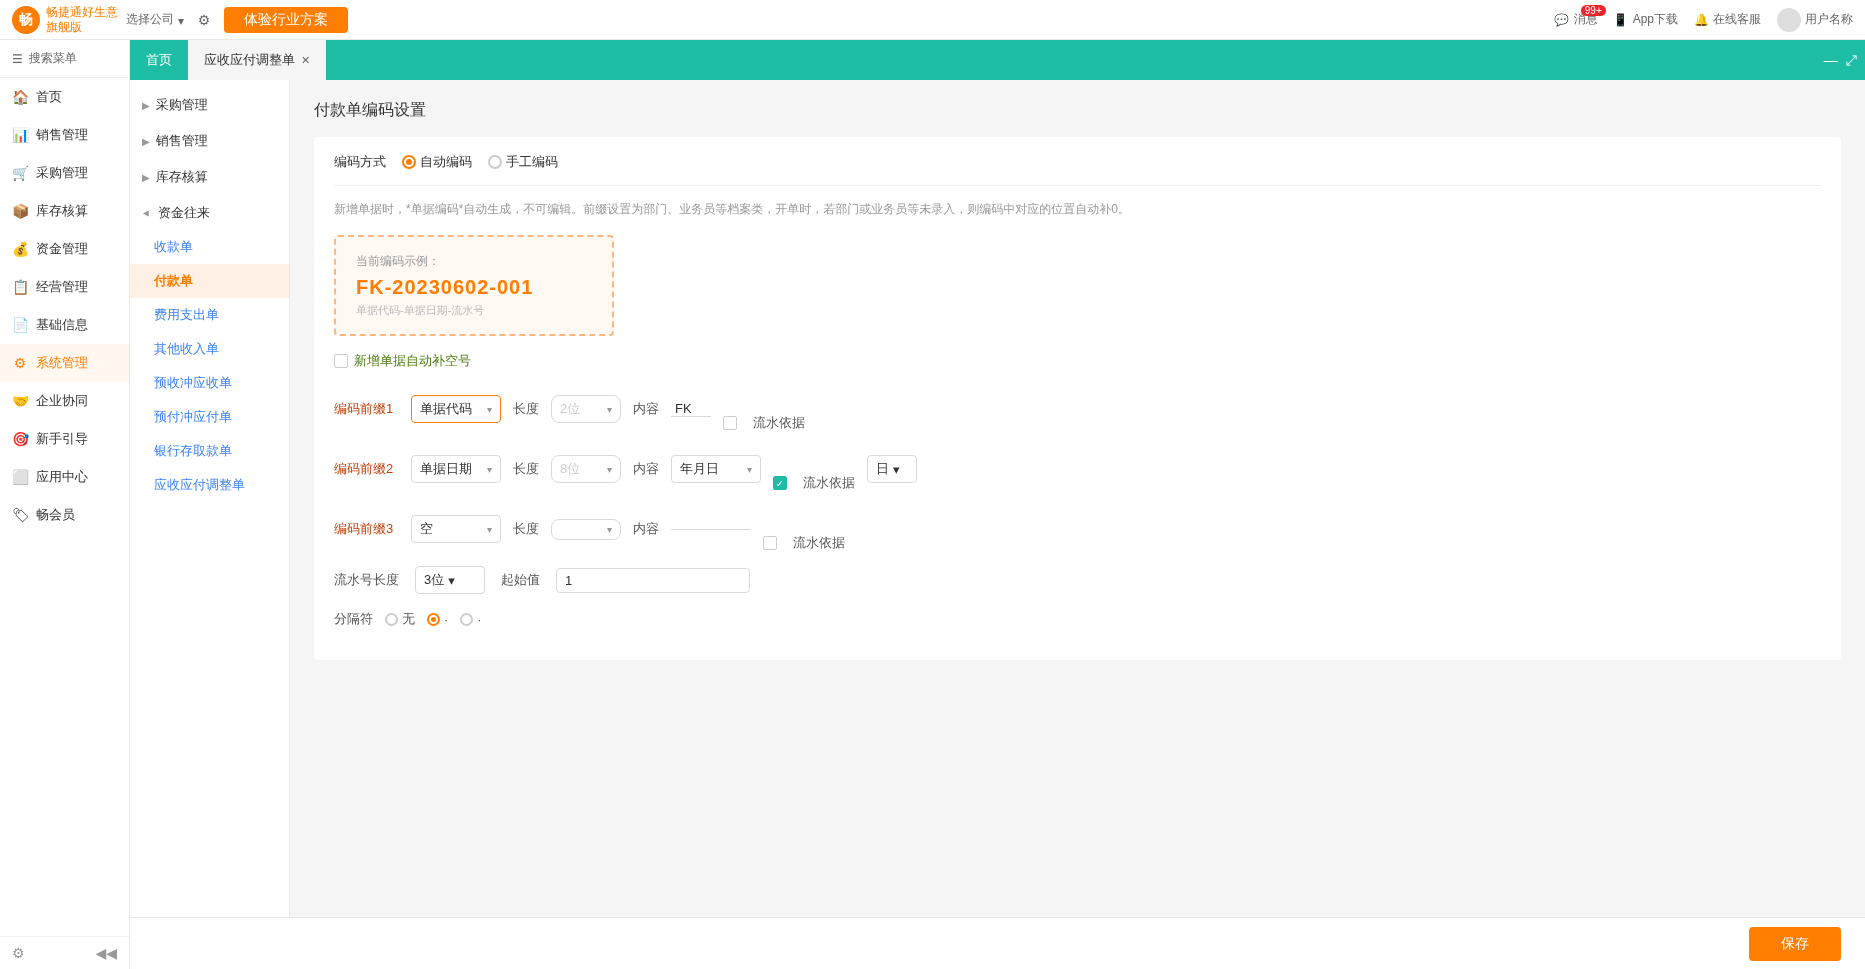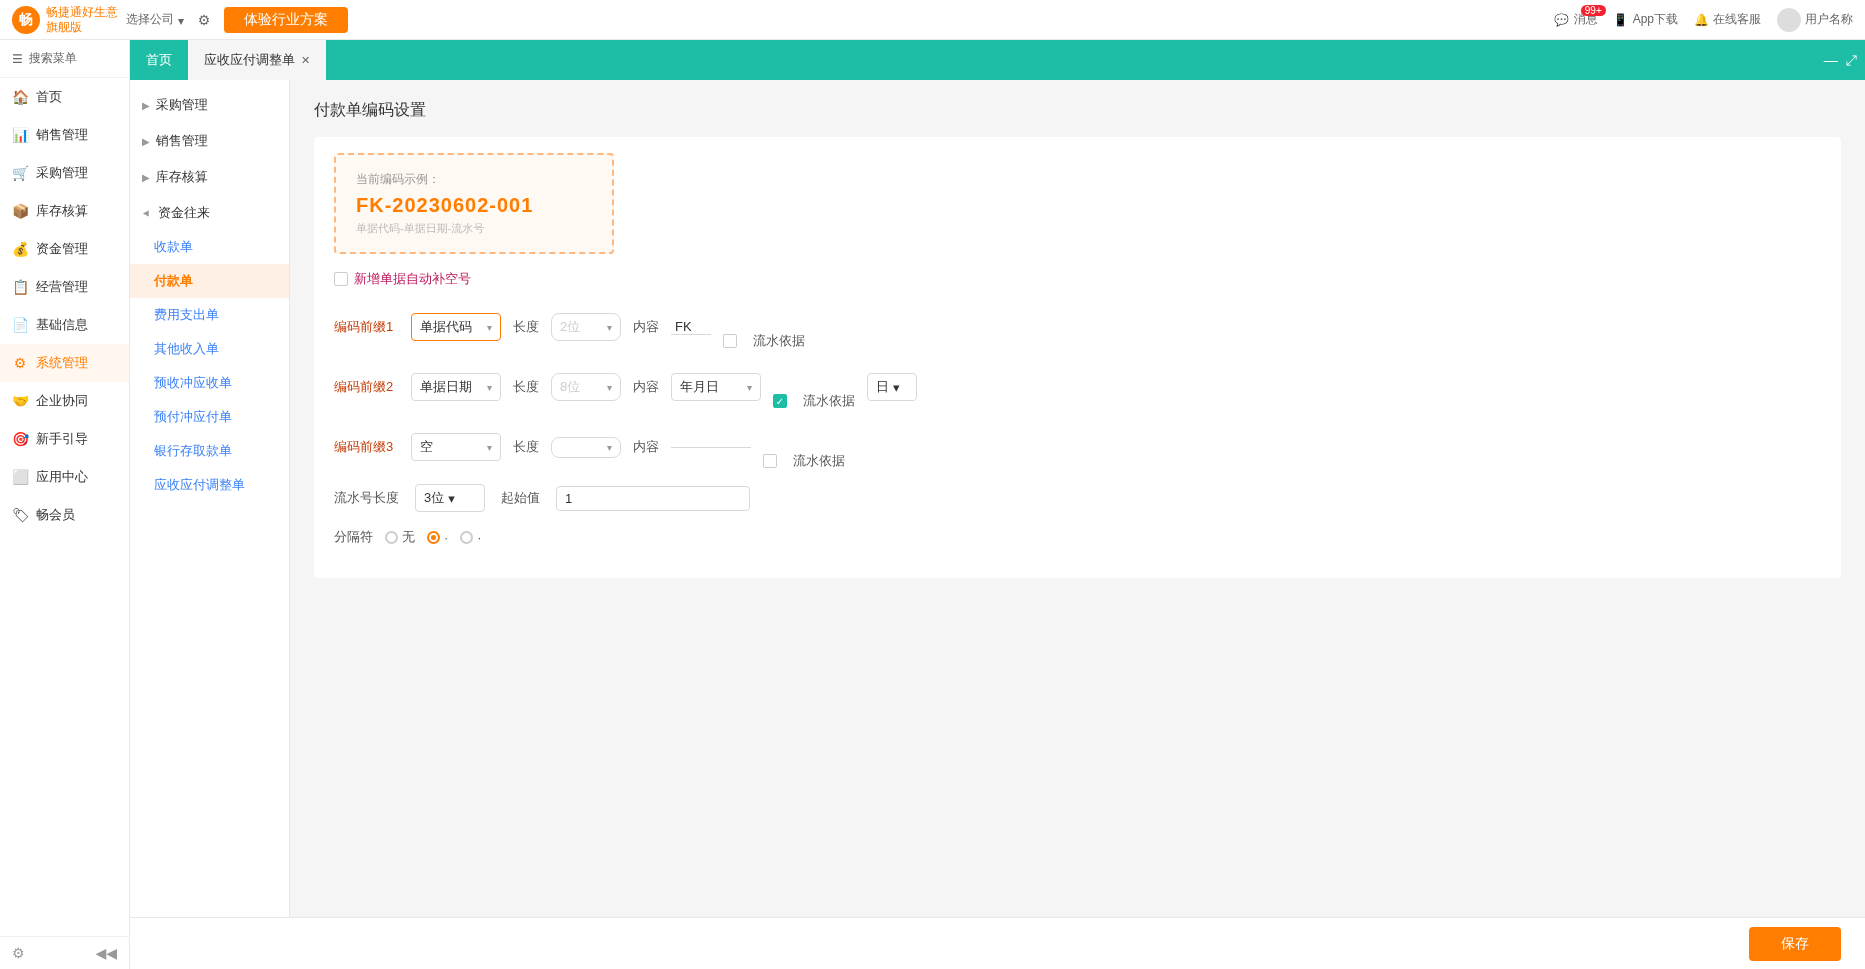--- a/index.html
+++ b/index.html
@@ -115,21 +115,21 @@
       padding: 16px 20px;
       display: inline-block;
       margin-bottom: 16px;
       min-width: 280px;
     }
     .preview-label { font-size: 12px; color: #999; margin-bottom: 6px; }
     .preview-code { font-size: 20px; font-weight: bold; color: #ff7d00; letter-spacing: 1px; }
     .preview-sub { font-size: 11px; color: #bbb; margin-top: 4px; }
 
     
-    .checkbox-row { display: flex; align-items: center; gap: 6px; margin-bottom: 16px; font-size: 13px; color: #be185d; }
+    .checkbox-row { display: flex; align-items: center; gap: 6px; margin-bottom: 16px; font-size: 13px; color: #4d7c0f; }
     .checkbox-box { width: 14px; height: 14px; border: 1px solid #ccc; border-radius: 2px; display: flex; align-items: center; justify-content: center; }
 
     
     .form-row { display: flex; align-items: center; gap: 12px; margin-bottom: 14px; flex-wrap: nowrap; }
     .form-label { font-size: 13px; color: #c2410c; width: 65px; flex-shrink: 0; }
     .select-field { display: flex; align-items: center; border: 1px solid #d9d9d9; border-radius: 4px; padding: 4px 8px; background: #fff; cursor: pointer; min-width: 90px; font-size: 13px; color: #333; gap: 4px; }
     .select-field .arrow-down { color: #999; font-size: 10px; margin-left: auto; }
     .select-field.highlight { border-color: #ff7d00; }
     .length-label { font-size: 13px; color: #555; }
     .length-field { display: flex; align-items: center; border: 1px solid #d9d9d9; border-radius: 8px; padding: 4px 8px; background: #fff; cursor: pointer; min-width: 70px; font-size: 13px; color: #ccc; gap: 4px; }
@@ -325,22 +325,36 @@
           <div class="sub-nav-item">银行存取款单</div>
           <div class="sub-nav-item">应收应付调整单</div>
         </div>
       </div>
 
       <div class="main-content">
         <div class="page-title">付款单编码设置</div>
 
         <div class="encoding-card">
           
-
-          
+          <div class="encoding-method">
+            <span class="encoding-method-label">编码方式</span>
+            <div class="radio-group">
+              <label class="radio-item">
+                <div class="radio-dot checked"></div>
+                <span>自动编码</span>
+              </label>
+              <label class="radio-item">
+                <div class="radio-dot"></div>
+                <span>手工编码</span>
+              </label>
+            </div>
+          </div>
+
+          
+          <div class="hint-text">新增单据时，*单据编码*自动生成，不可编辑。前缀设置为部门、业务员等档案类，开单时，若部门或业务员等未录入，则编码中对应的位置自动补0。</div>
 
           
           <div class="preview-box">
             <div class="preview-label">当前编码示例：</div>
             <div class="preview-code">FK-20230602-001</div>
             <div class="preview-sub">单据代码-单据日期-流水号</div>
           </div>
 
           
           <div class="checkbox-row">

